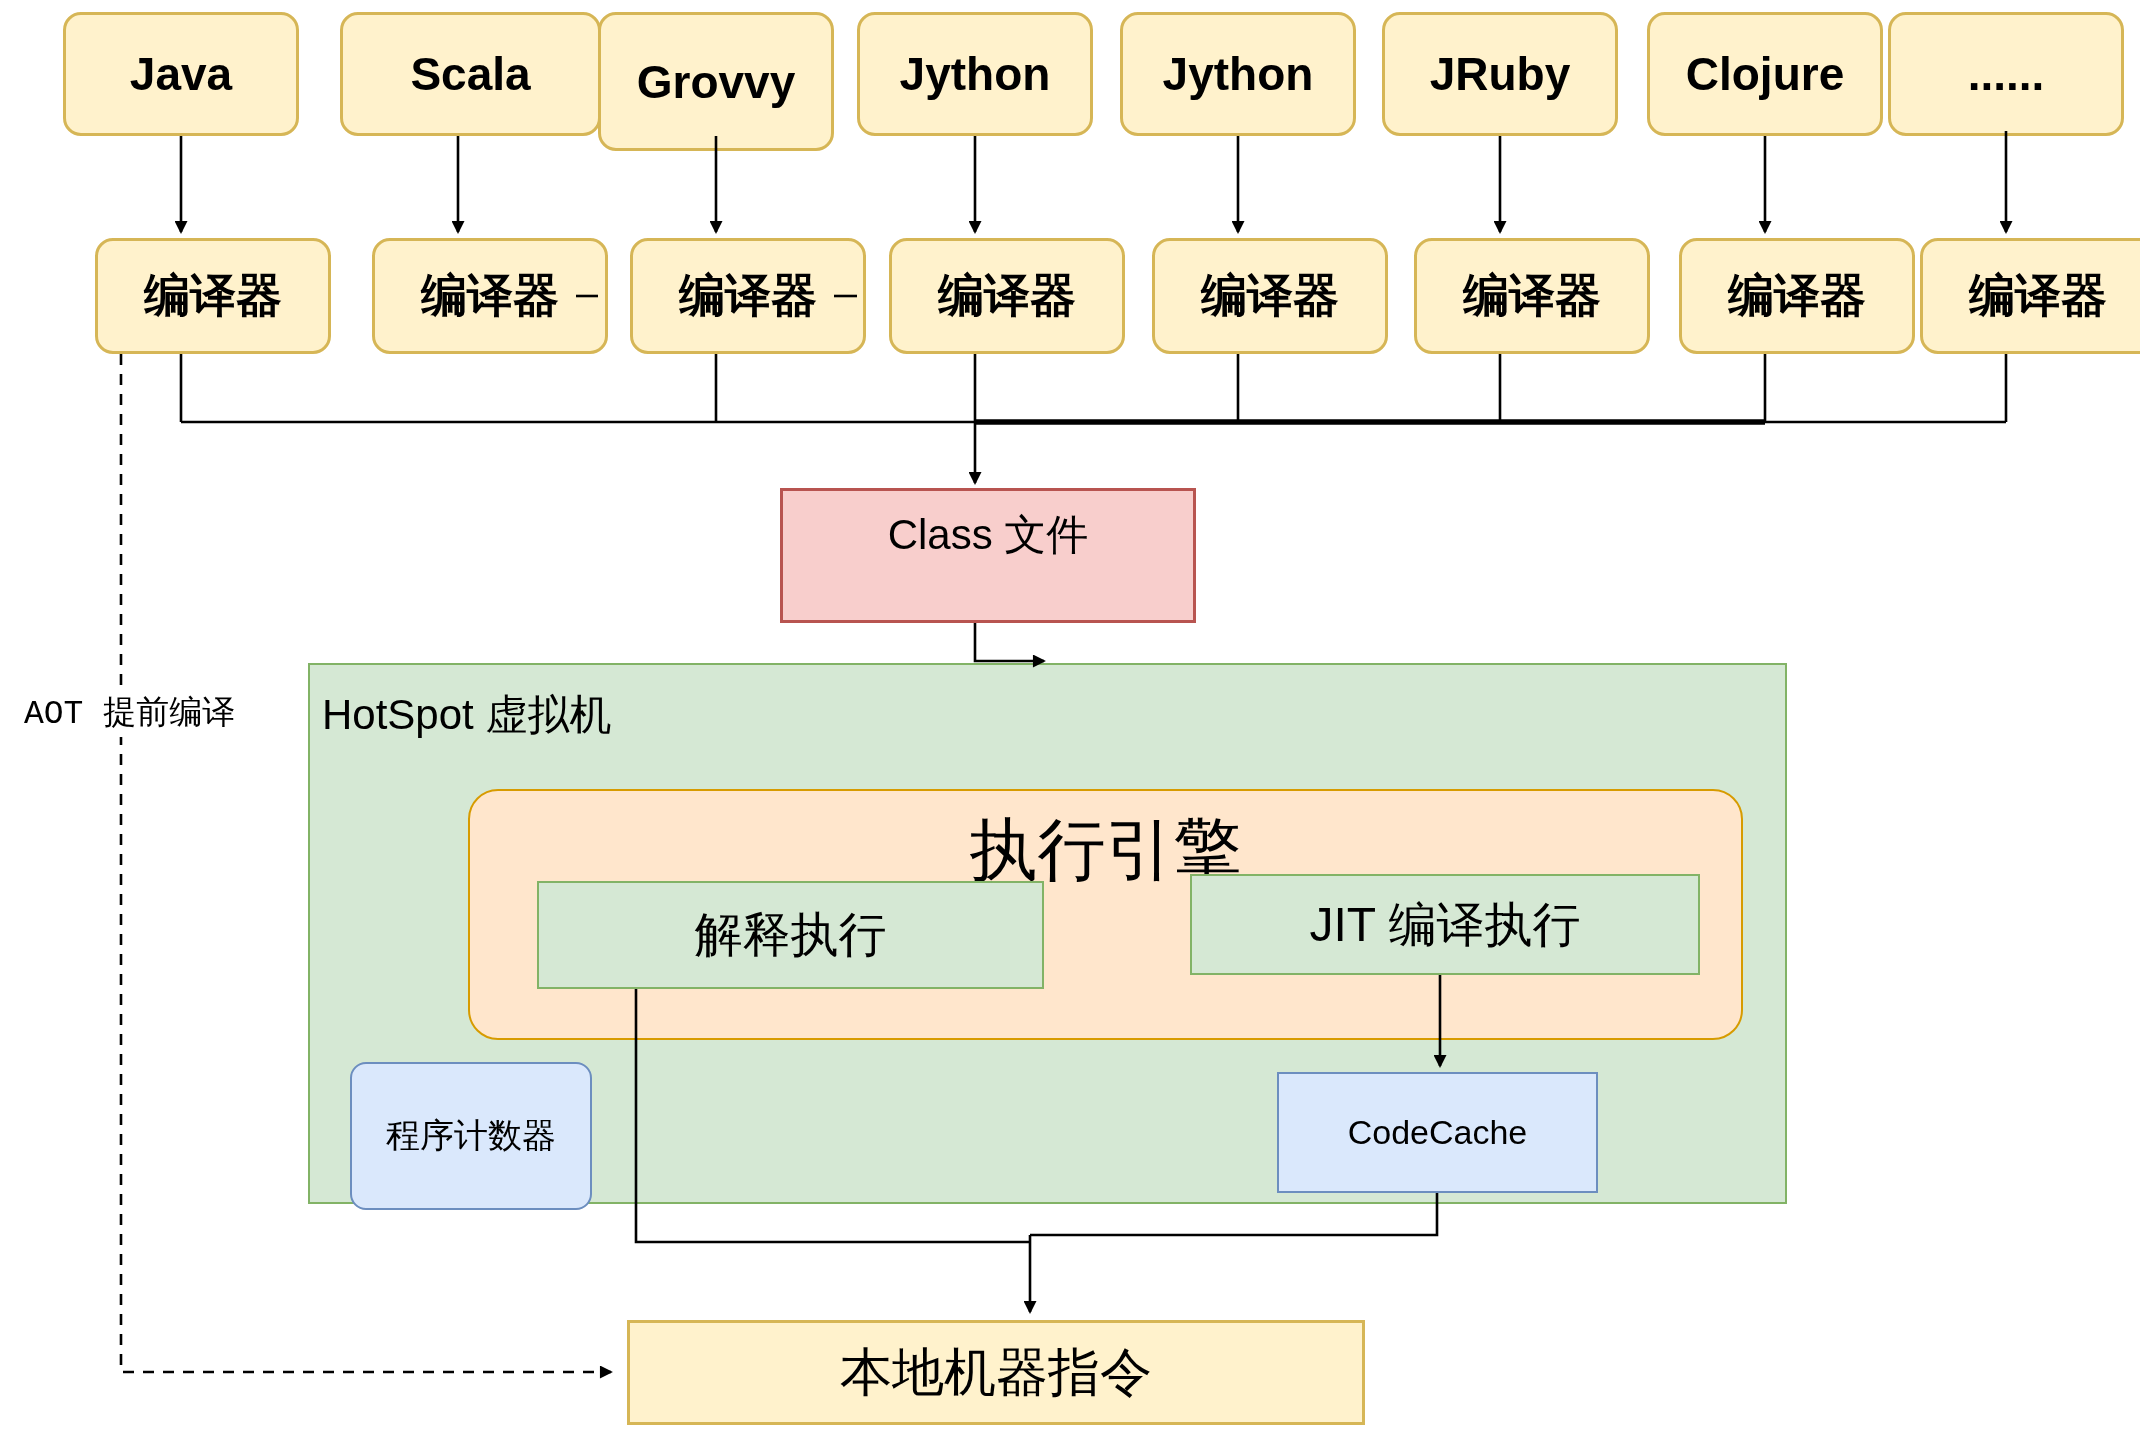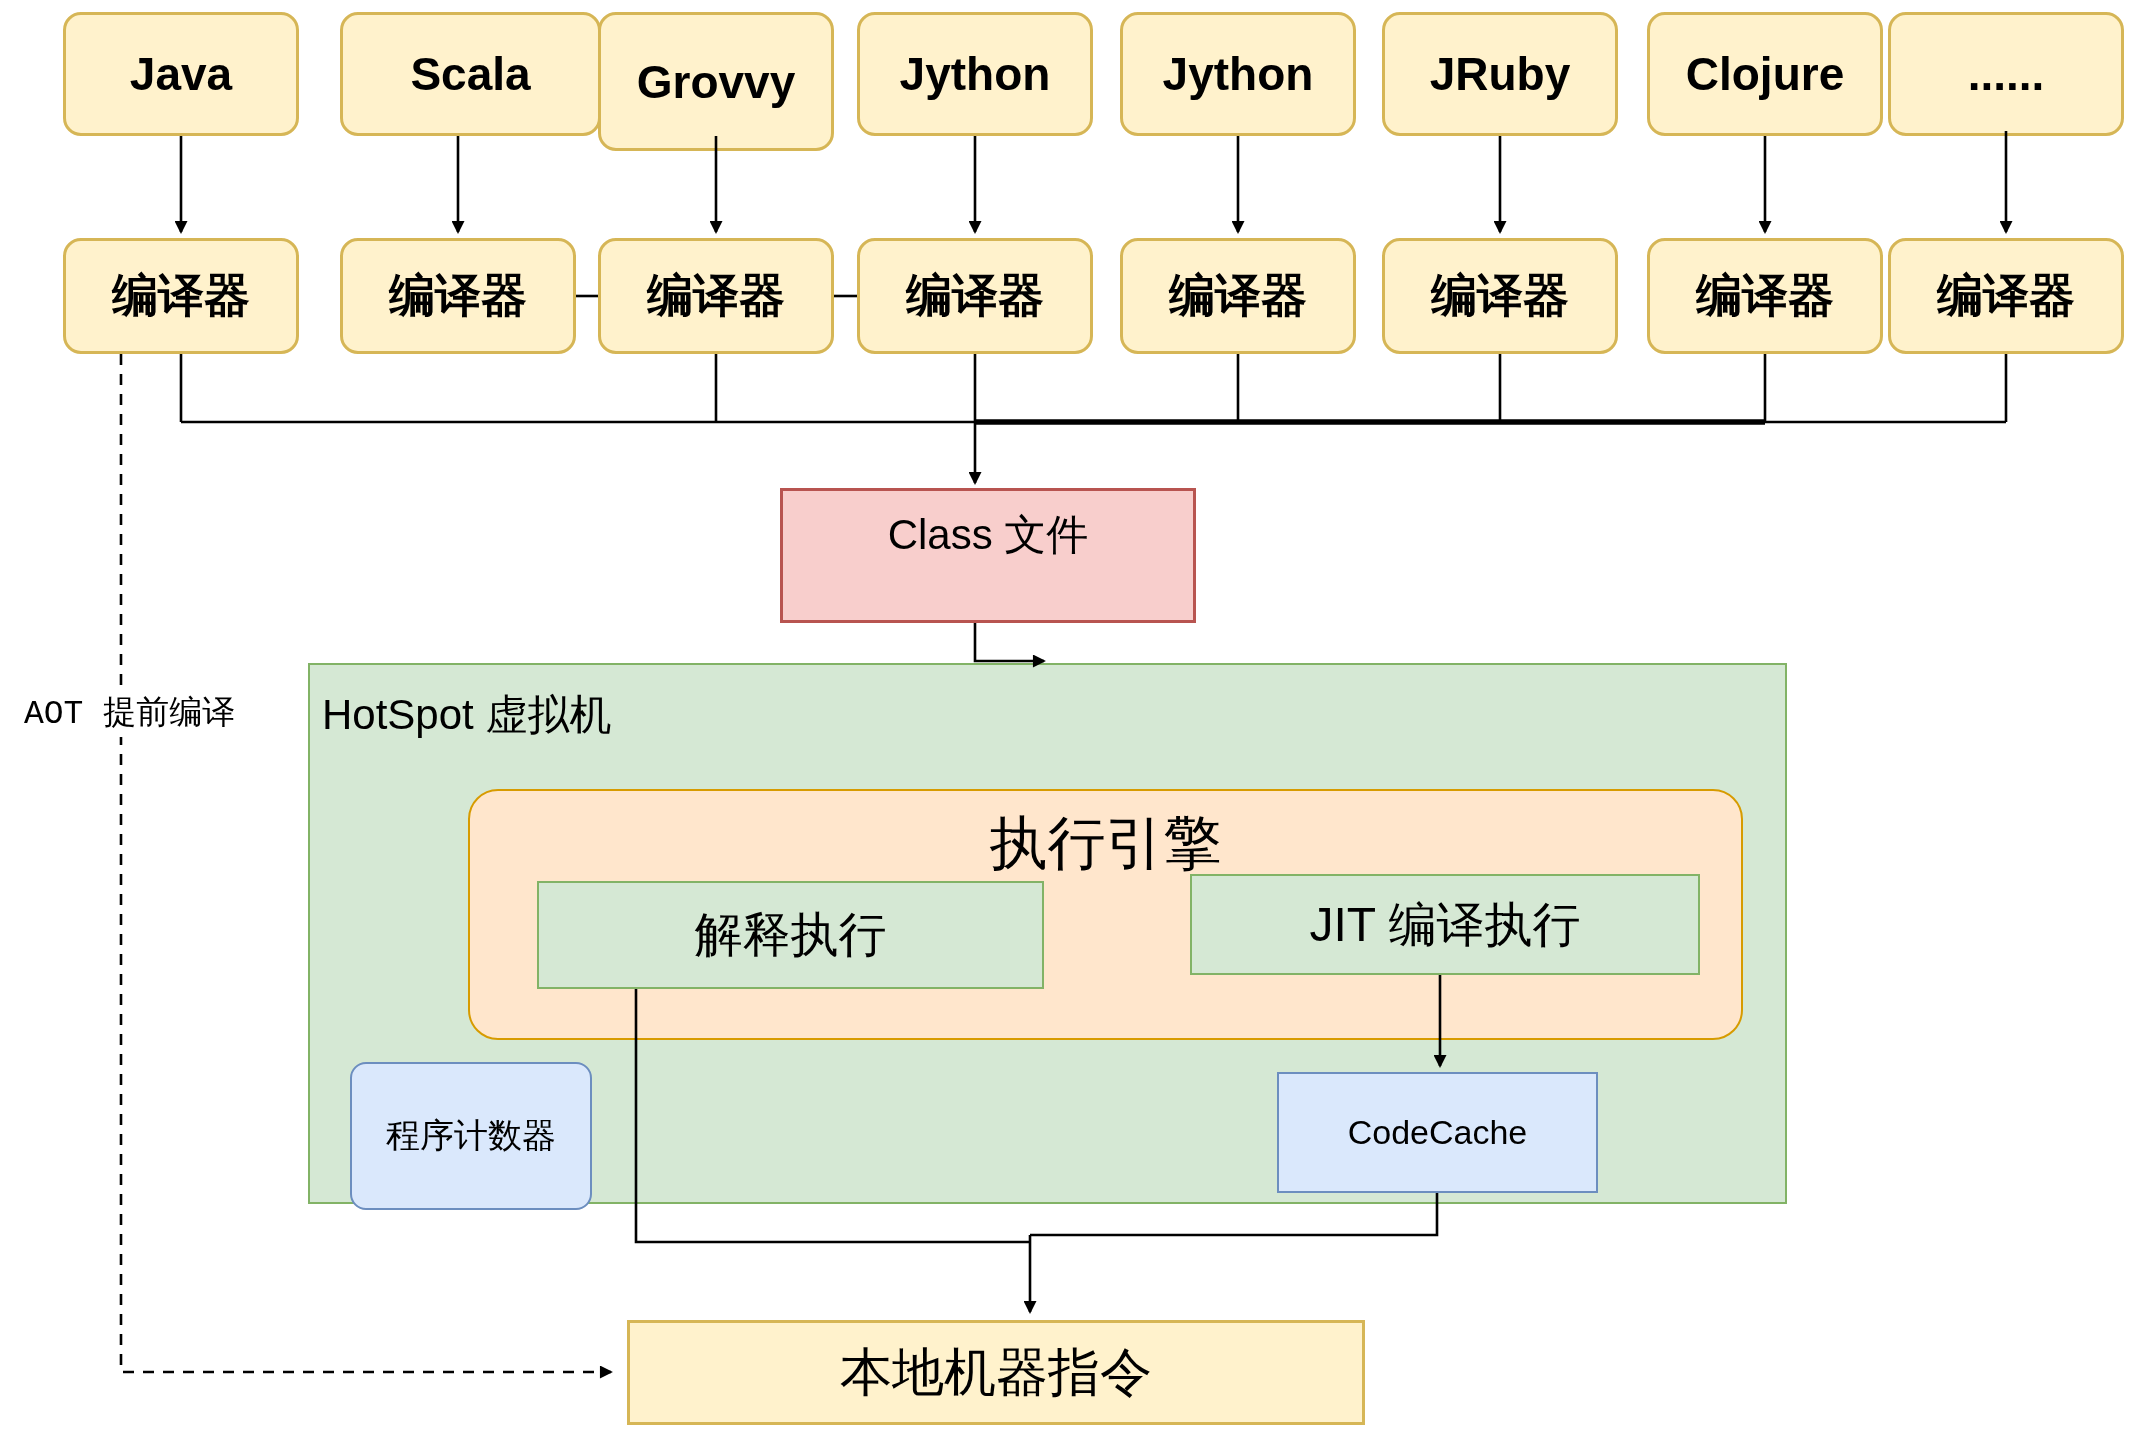--- a/index.html
+++ b/index.html
@@ -10,24 +10,24 @@
   .box{position:absolute;box-sizing:border-box;display:flex;align-items:center;justify-content:center;text-align:center;}
   .yellow{background:var(--yellow_fill,#FFF2CC);border:3px solid var(--yellow_border,#D6B656);}
   .pink{background:var(--pink_fill,#F8CECC);border:3px solid var(--pink_border,#B85450);}
   .greenbig{background:var(--green_fill,#D5E8D4);border:2px solid var(--green_border,#82B366);}
   .greensmall{background:var(--green_fill,#D5E8D4);border:2px solid var(--green_border,#82B366);}
   .orange{background:var(--orange_fill,#FFE6CC);border:2px solid var(--orange_border,#D79B00);border-radius:30px;}
   .blue{background:var(--blue_fill,#DAE8FC);border:2px solid var(--blue_border,#6C8EBF);}
   .r18{border-radius:18px;}
   .r16{border-radius:16px;}
   .lang{font-size:46px;font-weight:700;}
-  .comp{font-size:46px;font-weight:700;}
+  .comp{font-size:46px;font-weight:700;margin-left:32px;}
   .topalign{align-items:flex-start;}
   .classfile{font-size:42px;padding-top:16px;}
-  .engine-label{font-size:58px;padding-top:14px;}
+  .engine-label{font-size:68px;padding-top:14px;}
   .innerlabel{font-size:48px;}
   .smalllabel{font-size:34px;}
   .nativebox{font-size:52px;}
   .hotspot-label{position:absolute;left:12px;top:22px;font-size:42px;white-space:nowrap;}
   .aot-label{position:absolute;left:20px;top:688px;background:#ffffff;font-size:33px;padding:2px 4px;white-space:nowrap;z-index:30;font-family:Liberation Mono, monospace;}
   .wires{position:absolute;left:0;top:0;z-index:20;pointer-events:none;}
   .wires path{fill:none;stroke:#000;stroke-width:2.6px;}
   .wires path.thick{stroke-width:5.5px;}
   .wires path.dashed{stroke-dasharray:11 9;}
   .wires marker path{fill:#000;stroke:none;}

